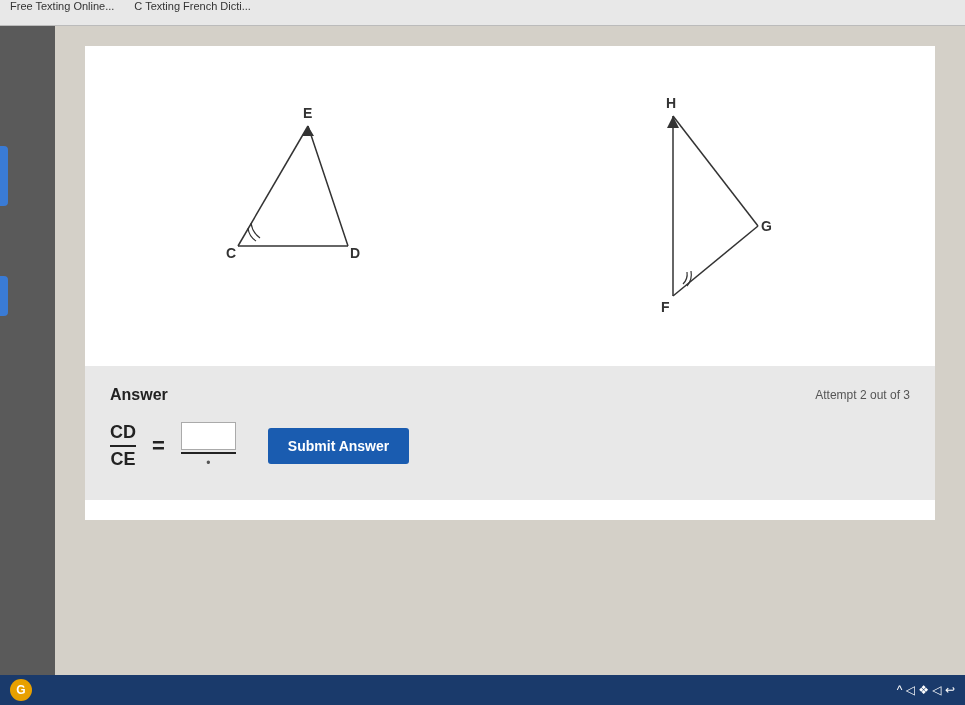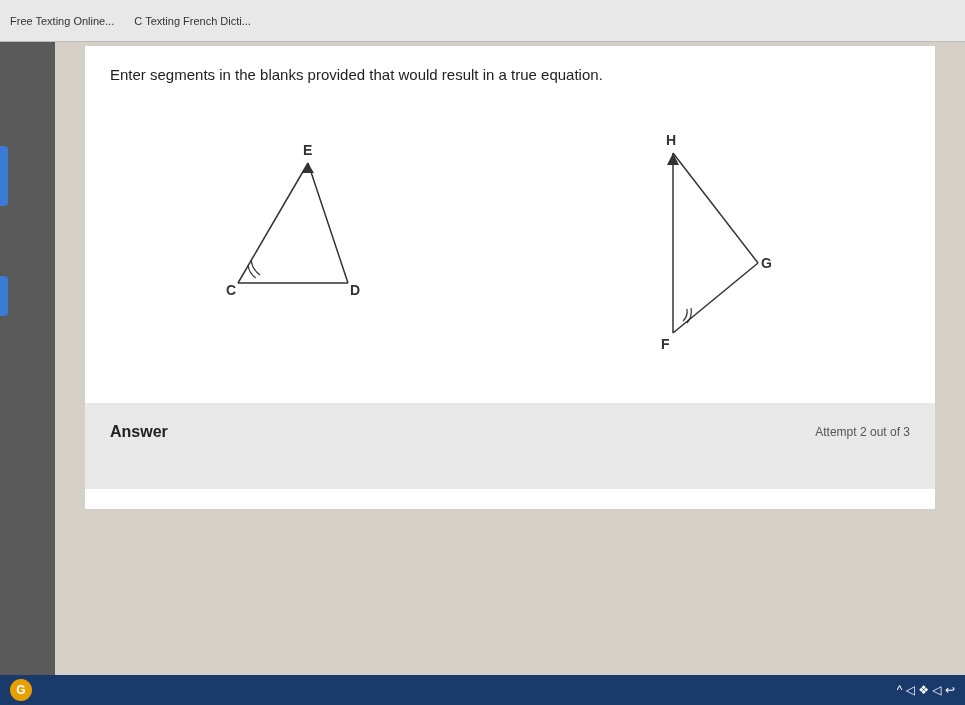--- a/index.html
+++ b/index.html
@@ -8,24 +8,24 @@
       height: 705px;
       overflow: hidden;
       font-family: Arial, sans-serif;
       background: #c8c8c8;
       position: relative;
     }
 
     
     .browser-bar {
       width: 100%;
-      height: 42px;
+      height: 26px;
       background: #e8e8e8;
       display: flex;
-      align-items: center;
+      align-items: flex-start;
       padding: 0 10px;
       gap: 20px;
       font-size: 11px;
       color: #333;
       border-bottom: 1px solid #bbb;
       position: relative;
       z-index: 10;
     }
     .browser-bar .tab-item {
       display: flex;
@@ -243,21 +243,20 @@
 </div>
 
 <div class="left-sidebar">
   <div class="sidebar-tab"></div>
   <div class="sidebar-tab2"></div>
 </div>
 
 <div class="main-content">
   <div class="content-panel">
 
-    <p class="instruction-text">Enter segments in the blanks provided that would result in a true equation.</p>
 
     <div class="diagram-container">
 
       <svg width="200" height="220" viewBox="0 0 200 220">
 
         <line x1="40" y1="170" x2="150" y2="170" stroke="#333" stroke-width="1.5"></line>
         <line x1="40" y1="170" x2="110" y2="50" stroke="#333" stroke-width="1.5"></line>
         <line x1="110" y1="50" x2="150" y2="170" stroke="#333" stroke-width="1.5"></line>
 
         <path d="M 58,165 A 18,18 0 0,1 50,152" stroke="#333" stroke-width="1.2" fill="none"></path>
@@ -286,20 +285,38 @@
         <text x="88" y="236" font-size="14" font-weight="bold" fill="#333">F</text>
       </svg>
     </div>
 
     <div class="answer-section">
       <div class="answer-header">
         <span class="answer-label">Answer</span>
         <span class="attempt-label">Attempt 2 out of 3</span>
       </div>
 
+      <div class="equation-row">
+
+        <div class="fraction">
+          <span class="numerator">CD</span>
+          <div class="fraction-line"></div>
+          <span class="denominator">CE</span>
+        </div>
+
+        <span class="equals-sign">=</span>
+
+        <div class="answer-fraction">
+          <input type="text" class="input-box" placeholder="" style="">
+          <div class="fraction-line-input"></div>
+          <div class="dot-marker">•</div>
+        </div>
+
+        <button class="submit-btn">Submit Answer</button>
+      </div>
     </div>
 
   </div>
 </div>
 
 <div class="taskbar">
   <div class="taskbar-icon">G</div>
   <div class="taskbar-right">
     <span>^ ◁ ❖ ◁ ↩</span>
   </div>

